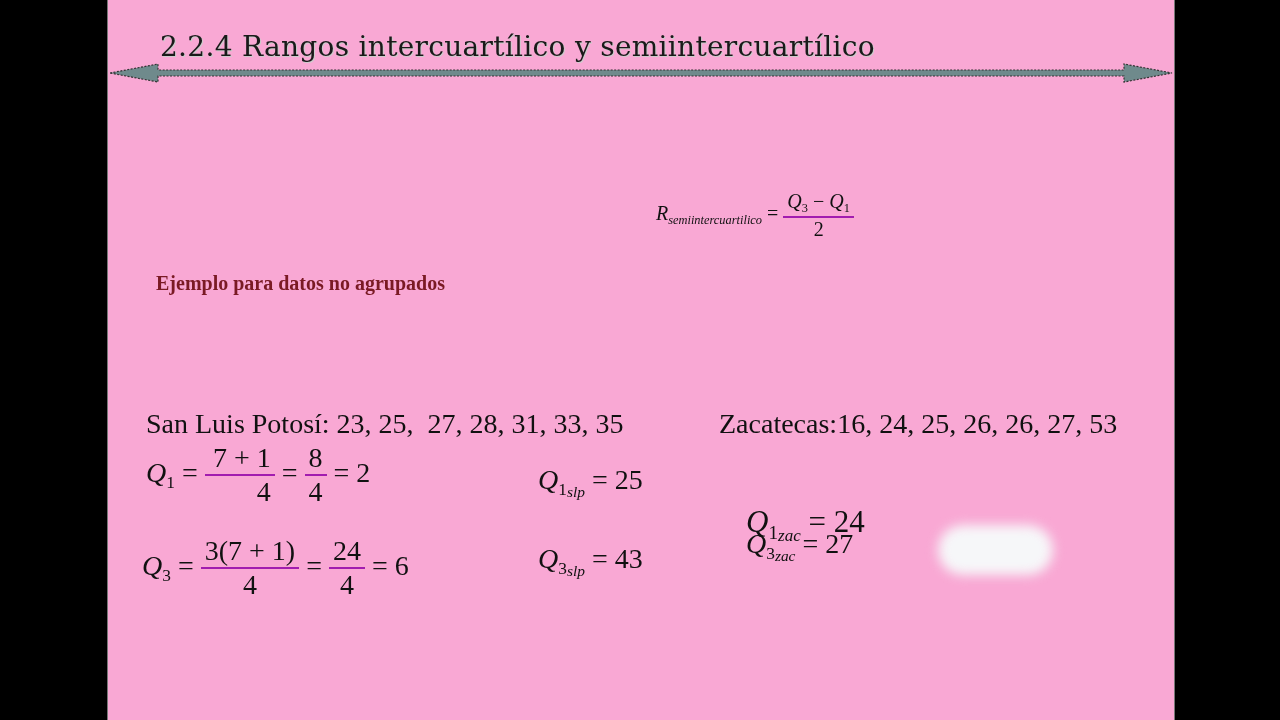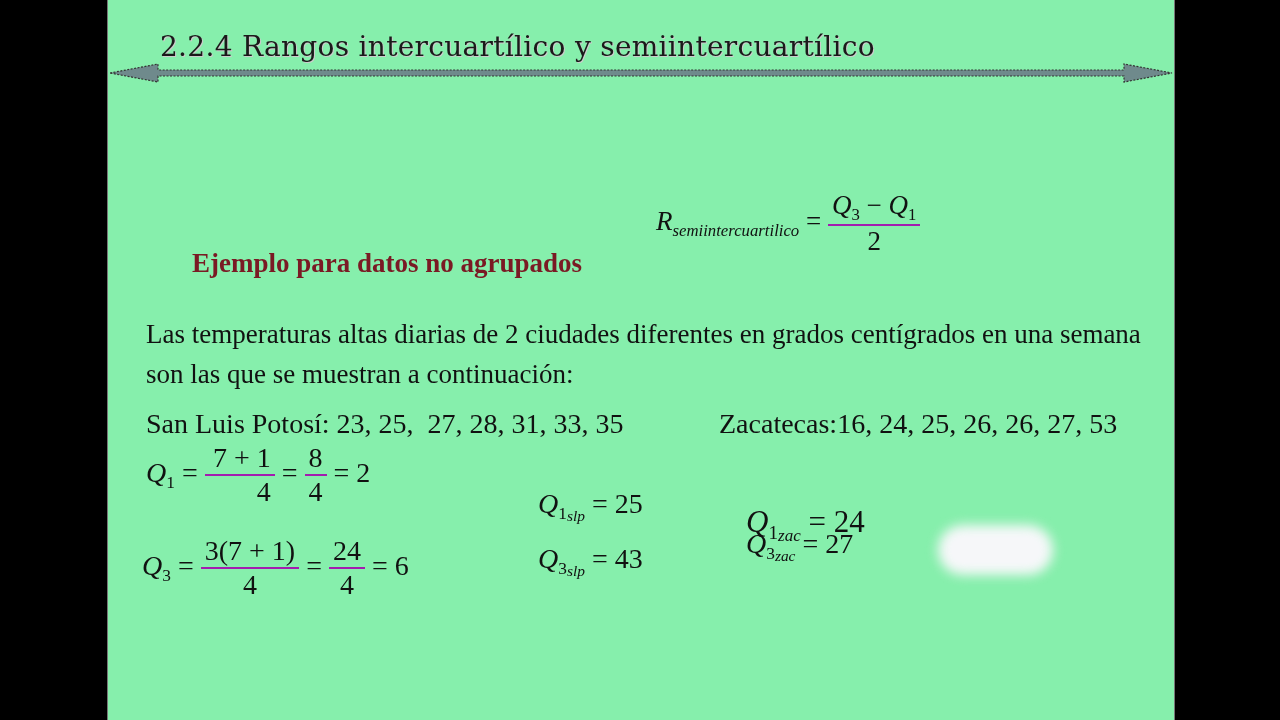--- a/index.html
+++ b/index.html
@@ -2,41 +2,41 @@
 <html><head>
 <meta charset="utf-8">
 <style>
   html, body { margin: 0; padding: 0; }
   body {
     width: 1280px; height: 720px; background: #000; position: relative; overflow: hidden;
     font-family: "Liberation Serif", "DejaVu Serif", serif;
   }
   .slide {
     position: absolute; left: 107px; top: 0; width: 1066px; height: 720px;
-    background: #86efac; border-left: 1px solid #777; border-right: 1px solid #777;
+    background: #f9a8d4; border-left: 1px solid #777; border-right: 1px solid #777;
   }
   .title {
     position: absolute; left: 52px; top: 30px; font-size: 28px; color: #1a1a1a;
     font-family: "DejaVu Serif", "Liberation Serif", serif; letter-spacing: 0.3px;
     text-shadow: 1px 1px 0 #ccc;
   }
   .arrow-bar { position: absolute; left: 0; top: 62px; width: 1066px; height: 22px; }
   .para {
     position: absolute; left: 55px; top: 88px; width: 1000px; font-size: 27px;
     line-height: 39px; color: #111;
   }
   .m { font-family: "Liberation Serif", serif; color: #111; position: absolute; white-space: nowrap; }
   .it { font-style: italic; }
   .sub { font-size: 0.62em; vertical-align: -0.35em; }
   .subsub { font-size: 0.55em; vertical-align: -0.5em; font-style: italic; }
   .frac { display: inline-block; vertical-align: middle; text-align: center; }
   .frac .num { display: block; padding: 0 4px; border-bottom: 2px solid #a21caf; line-height: 1.15; }
   .frac .den { display: block; padding: 0 4px; line-height: 1.15; }
   .heading {
-    position: absolute; left: 48px; top: 248px; font-size: 27px; font-weight: bold; color: #7a1a24; margin-left: 36px;
+    position: absolute; left: 48px; top: 272px; font-size: 20px; font-weight: bold; color: #7a1a24;
   }
   .body2 {
     position: absolute; left: 38px; top: 314px; width: 1020px; font-size: 27px; line-height: 40px; color: #111;
   }
   .data-line { position: absolute; top: 408px; font-size: 28px; color: #111; white-space: pre; }
   .blur-spot {
     position: absolute; left: 830px; top: 525px; width: 115px; height: 50px; border-radius: 30px;
     background: #f6f7f9; filter: blur(6px);
   }
 </style>
@@ -46,32 +46,31 @@
 <div class="slide">
 
   <div class="title">2.2.4 Rangos intercuartílico y semiintercuartílico</div>
 
   <svg class="arrow-bar" viewBox="0 0 1066 22" preserveAspectRatio="none">
     <polygon points="2,11 50,2 50,8 1016,8 1016,2 1064,11 1016,20 1016,14 50,14 50,20" fill="#6f8a8c" stroke="#333" stroke-width="1.2" stroke-dasharray="2,1.5"></polygon>
   </svg>
 
 
 
-  <div class="m" style="left:548px; top:190px; font-size:27px;">
+  <div class="m" style="left:548px; top:190px; font-size:20px;">
     <span class="it">R</span><span class="it sub">semiintercuartilico</span>
     <span>=</span>
     <span class="frac">
       <span class="num"><span class="it">Q</span><span class="sub">3</span> <span>−</span> <span class="it">Q</span><span class="sub">1</span></span>
       <span class="den">2</span>
     </span>
   </div>
 
   <div class="heading">Ejemplo para datos no agrupados</div>
 
-  <div class="body2">Las temperaturas altas diarias de 2 ciudades diferentes en grados centígrados en una semana son las que se muestran a continuación:</div>
 
   <div class="data-line" style="left:38px;"><span>San Luis Potosí:</span> <span>23, 25,  27, 28, 31, 33, 35</span></div>
   <div class="data-line" style="left:611px;"><span>Zacatecas:</span><span>16, 24, 25, 26, 26, 27, 53</span></div>
 
   <div class="m" style="left:38px; top:442px; font-size:28px;">
     <span class="it">Q</span><span class="sub">1</span>
     <span>=</span>
     <span class="frac" style="width:70px;text-align:right;"><span class="num">7 + 1</span><span class="den">4</span></span>
     <span>=</span>
     <span class="frac"><span class="num">8</span><span class="den">4</span></span>
@@ -82,21 +81,21 @@
   <div class="m" style="left:34px; top:535px; font-size:28px;">
     <span class="it">Q</span><span class="sub">3</span>
     <span>=</span>
     <span class="frac"><span class="num">3(7 + 1)</span><span class="den">4</span></span>
     <span>=</span>
     <span class="frac"><span class="num">24</span><span class="den">4</span></span>
     <span>=</span>
     <span>6</span>
   </div>
 
-  <div class="m" style="left:430px; top:488px; font-size:28px;">
+  <div class="m" style="left:430px; top:464px; font-size:28px;">
     <span class="it">Q</span><span class="sub">1</span><span class="subsub">slp</span>
     <span>=</span> <span>25</span>
   </div>
   <div class="m" style="left:430px; top:543px; font-size:28px;">
     <span class="it">Q</span><span class="sub">3</span><span class="subsub">slp</span>
     <span>=</span> <span>43</span>
   </div>
   <div class="m" style="left:638px; top:504px; font-size:31px;">
     <span class="it">Q</span><span class="sub">1</span><span class="subsub">zac</span>
     <span>=</span> <span>24</span>

